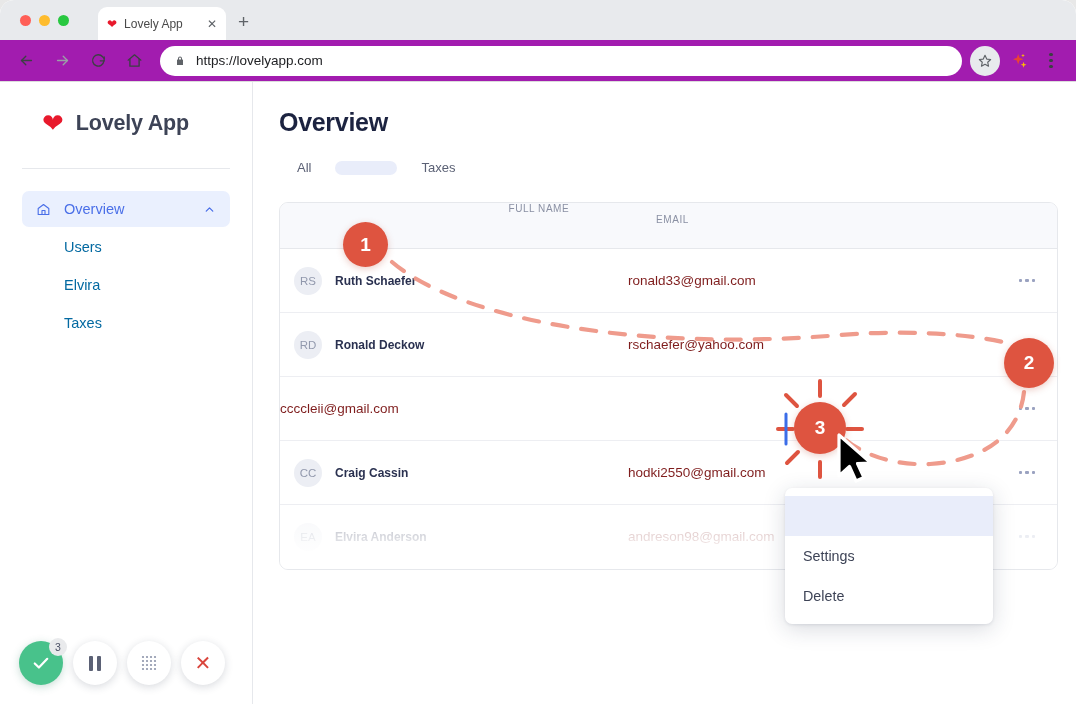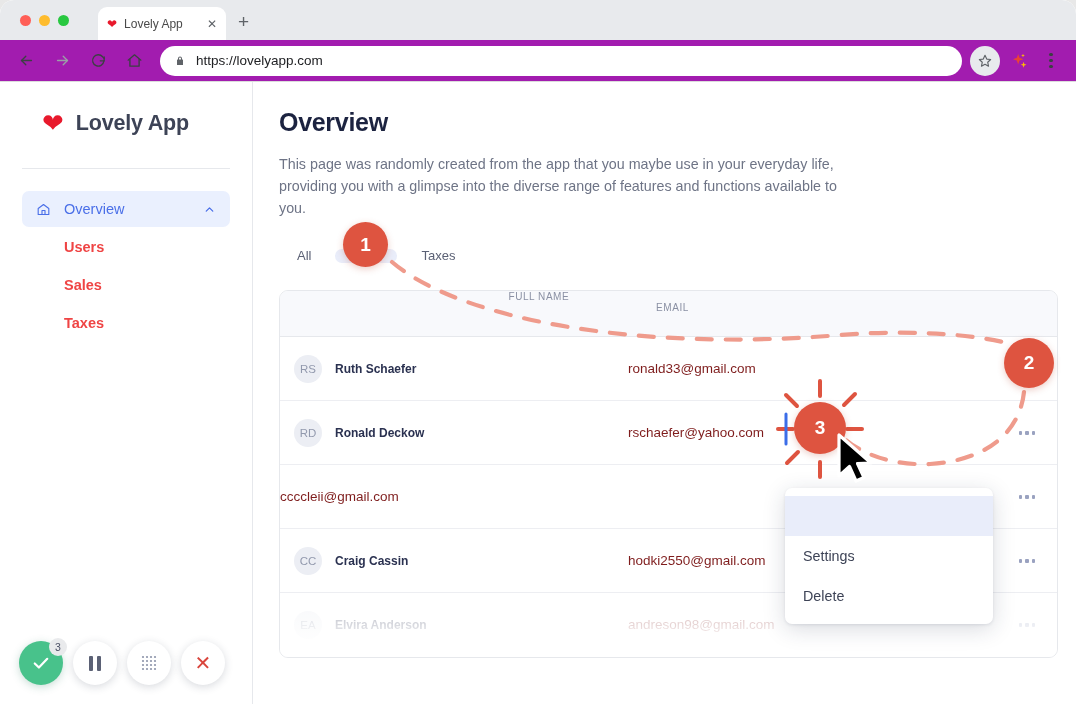--- a/index.html
+++ b/index.html
@@ -90,21 +90,21 @@
     position: relative;
   }
   .brand { display: flex; align-items: center; gap: 12px; padding: 28px 0 0 20px; }
   .brand-heart { font-size: 26px; color: #e8192c; line-height: 1; }
   .brand-name { font-size: 21.5px; font-weight: 700; color: #3d4356; letter-spacing: -0.2px; }
   .divider { height: 1px; background: #e6e8ec; margin: 32px 0 22px 0; }
   .navlist { display: flex; flex-direction: column; }
   .navitem {
     height: 36px; display: flex; align-items: center;
     border-radius: 7px; padding: 0 14px; cursor: pointer;
-    font-size: 14.5px; color: #ef4444; font-weight: bold;
+    font-size: 14.5px; color: #0369a1;
   }
   .navitem.active { background: #eaf0fe; color: #4a6fe8; font-weight: 400; }
   .nav-icon { width: 18px; margin-right: 10px; display: flex; align-items: center; }
   .nav-label { flex: 1; }
   .nav-chev { display: flex; align-items: center; }
   .navitem.sub { padding-left: 42px; margin-top: 2px; }
 
   
   .main { flex: 1; position: relative; padding: 26px 0 0 26px; overflow: hidden; }
   .page-title {
@@ -303,31 +303,30 @@
             <span class="nav-chev">
               <svg width="13" height="13" viewBox="0 0 24 24" fill="none" stroke="#4a6fe8" stroke-width="2.4" stroke-linecap="round" stroke-linejoin="round">
                   <polyline points="6 15 12 9 18 15"></polyline>
                 </svg>
             </span>
           </div>
           <div class="navitem sub">
             <span class="nav-label">Users</span>
           </div>
           <div class="navitem sub">
-            <span class="nav-label">Sales</span>
+            <span class="nav-label">Elvira</span>
           </div>
           <div class="navitem sub">
             <span class="nav-label">Taxes</span>
           </div>
         </div>
       </div>
 
       <div class="main">
         <div class="page-title">Overview</div>
-        <div class="page-desc">This page was randomly created from the app that you maybe use in your everyday life, providing you with a glimpse into the diverse range of features and functions available to you.</div>
 
         <div class="tabs">
           <div class="chip">All</div>
           <div class="chip active" style="min-width:62px;"></div>
           <div class="chip">Taxes</div>
         </div>
 
         <div class="table-card">
           <div class="thead">
             <div class="col-name">FULL NAME</div>

